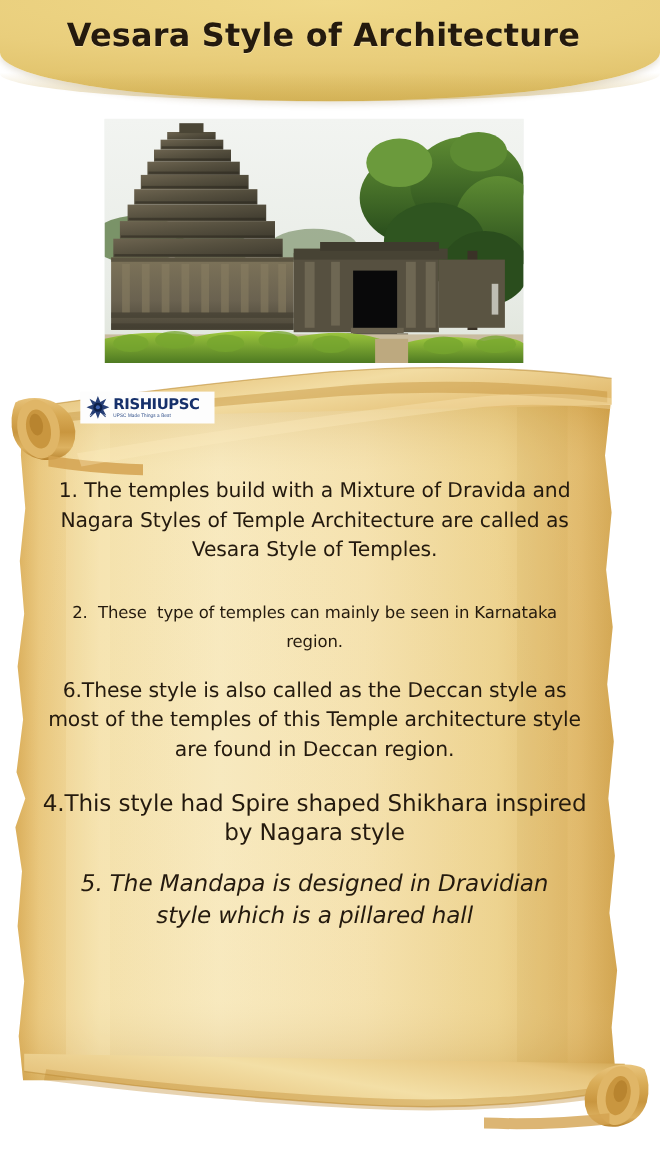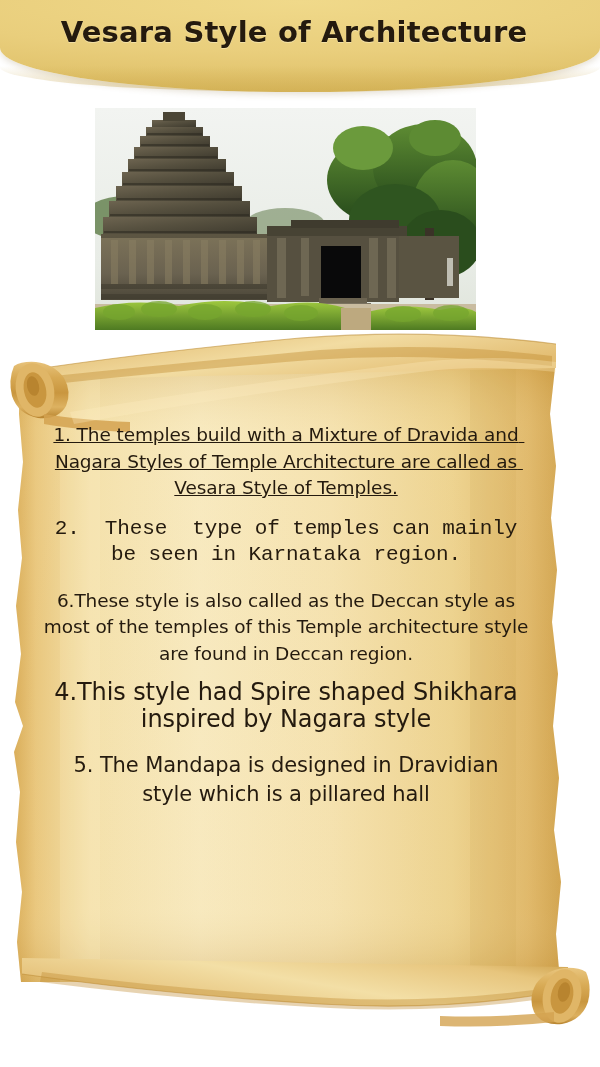--- a/index.html
+++ b/index.html
@@ -132,25 +132,25 @@
     width: 520px;
   }
   .point {
     text-align: center;
     color: #241a0e;
     font-family: "DejaVu Sans", sans-serif;
     font-weight: 400;
     letter-spacing: -0.1px;
     white-space: pre-wrap;
   }
-  .p1 { font-size: 18.5px; line-height: 26.5px; margin: 4px 0 0 0; padding: 0 20px; text-decoration: underline; }
-  .p2 { font-size: 21px; line-height: 26.5px; margin: 14px 0 0 0; padding: 0 14px; font-family: Liberation Mono, monospace; }
+  .p1 { font-size: 18.5px; line-height: 26.5px; margin: 16px 0 0 0; padding: 0 20px; }
+  .p2 { font-size: 15px; line-height: 26.5px; margin: 30px 0 0 0; padding: 0 14px; }
   .p3 { font-size: 18.5px; line-height: 26.5px; margin: 19px 0 0 0; padding: 0 8px; }
-  .p4 { font-size: 24px; line-height: 26.5px; margin: 12px 0 0 0; padding: 0 8px; }
-  .p5 { font-size: 21px;   line-height: 29px;   margin: 19px 0 0 0; padding: 0 24px; }
+  .p4 { font-size: 21px; line-height: 26.5px; margin: 22px 0 0 0; padding: 0 8px; }
+  .p5 { font-size: 21px;   line-height: 29px;   margin: 19px 0 0 0; padding: 0 24px; font-style: italic; }
   .p6 { font-size: 19px;   line-height: 27px;   margin: 14px 0 0 0; padding: 0 2px; }
 </style>
 </head>
 <body>
 
 <div class="header-banner">
   <div class="header-title">Vesara Style of Architecture</div>
 </div>
 
 <div class="photo-frame">
@@ -372,20 +372,37 @@
       <ellipse cx="562" cy="674" rx="11" ry="18" fill="#c9963f" transform="rotate(12 562 674)"></ellipse>
       <ellipse cx="564" cy="670" rx="6" ry="10" fill="#b8842f" transform="rotate(12 564 670)"></ellipse>
       <path d="M 554 700 Q 500 706 440 704 L 440 694 Q 500 696 554 690 Z" fill="#d3a250" opacity="0.8"></path>
     </g>
 
     <path d="M 70 90 Q 240 62 420 40 Q 500 32 556 40 L 556 50 Q 480 42 420 50 Q 240 72 74 102 Z" fill="#fff0c4" opacity="0.30"></path>
   </svg>
 
   <div class="scroll-content">
 
+    <div class="logo-badge">
+      <svg class="logo-mark" viewBox="0 0 26 24">
+        <g fill="#16306b">
+          <path d="M13 1 L15.2 6.4 L20.6 3.6 L17.8 9 L23.4 11.2 L17.8 13.4 L20.6 18.8 L15.2 16 L13 21.6 L10.8 16 L5.4 18.8 L8.2 13.4 L2.6 11.2 L8.2 9 L5.4 3.6 L10.8 6.4 Z" opacity="0.92"></path>
+          <circle cx="13" cy="11.2" r="4.1" fill="#0d1f48"></circle>
+          <circle cx="13" cy="11.2" r="1.9" fill="#3f63b0"></circle>
+        </g>
+        <g stroke="#16306b" stroke-width="1.1" fill="none" opacity="0.85">
+          <path d="M6 20 L11 15"></path>
+            <path d="M20 20 L15 15"></path>
+        </g>
+      </svg>
+      <div class="logo-textblock">
+        <div class="logo-name">RISHIUPSC</div>
+        <div class="logo-tagline">UPSC Made Things a Best</div>
+      </div>
+    </div>
 
     <div class="points">
       <div class="point p1">1. The temples build with a Mixture of Dravida and Nagara Styles of Temple Architecture are called as Vesara Style of Temples.</div>
       <div class="point p2">2.  These  type of temples can mainly be seen in Karnataka region.</div>
       <div class="point p3">6.These style is also called as the Deccan style as most of the temples of this Temple architecture style are found in Deccan region.</div>
       <div class="point p4">4.This style had Spire shaped Shikhara inspired by Nagara style</div>
       <div class="point p5">5. The Mandapa is designed in Dravidian style which is a pillared hall</div>
     </div>
 
   </div>

